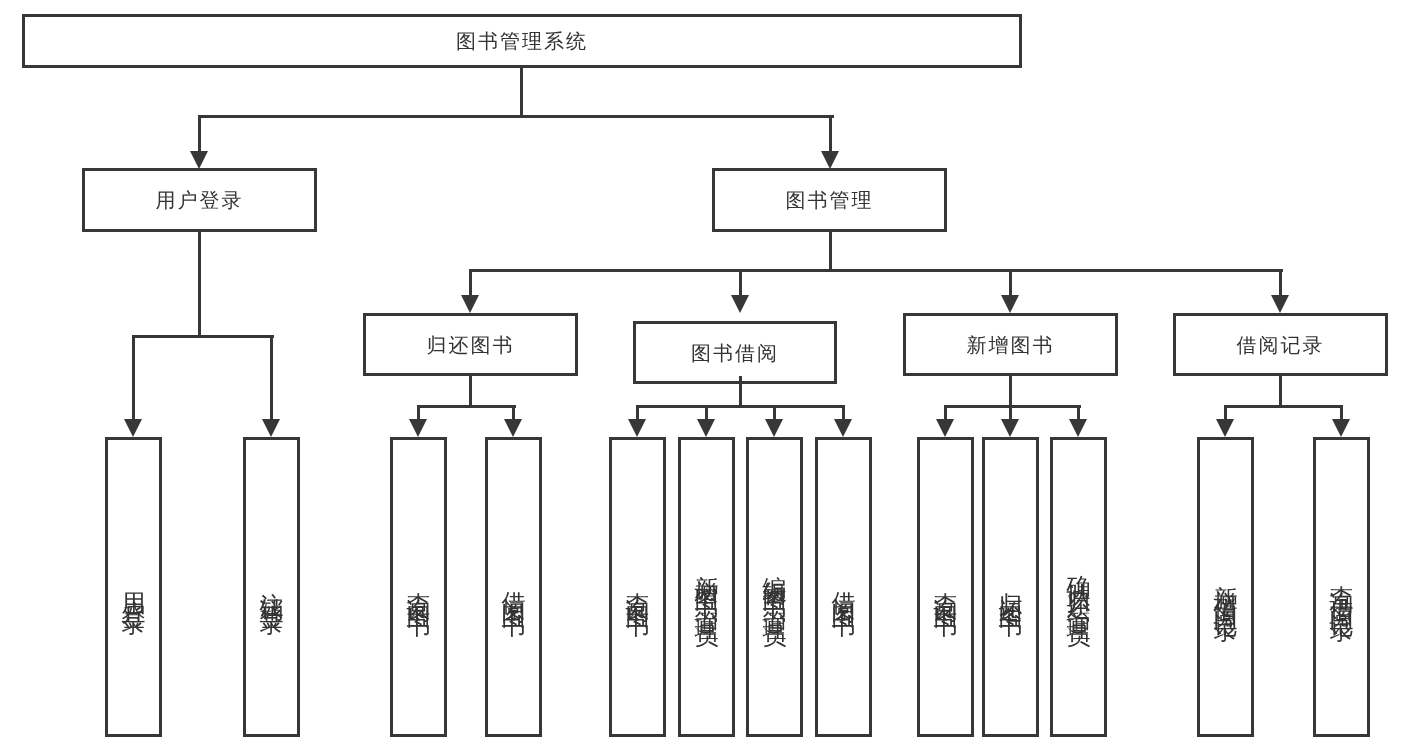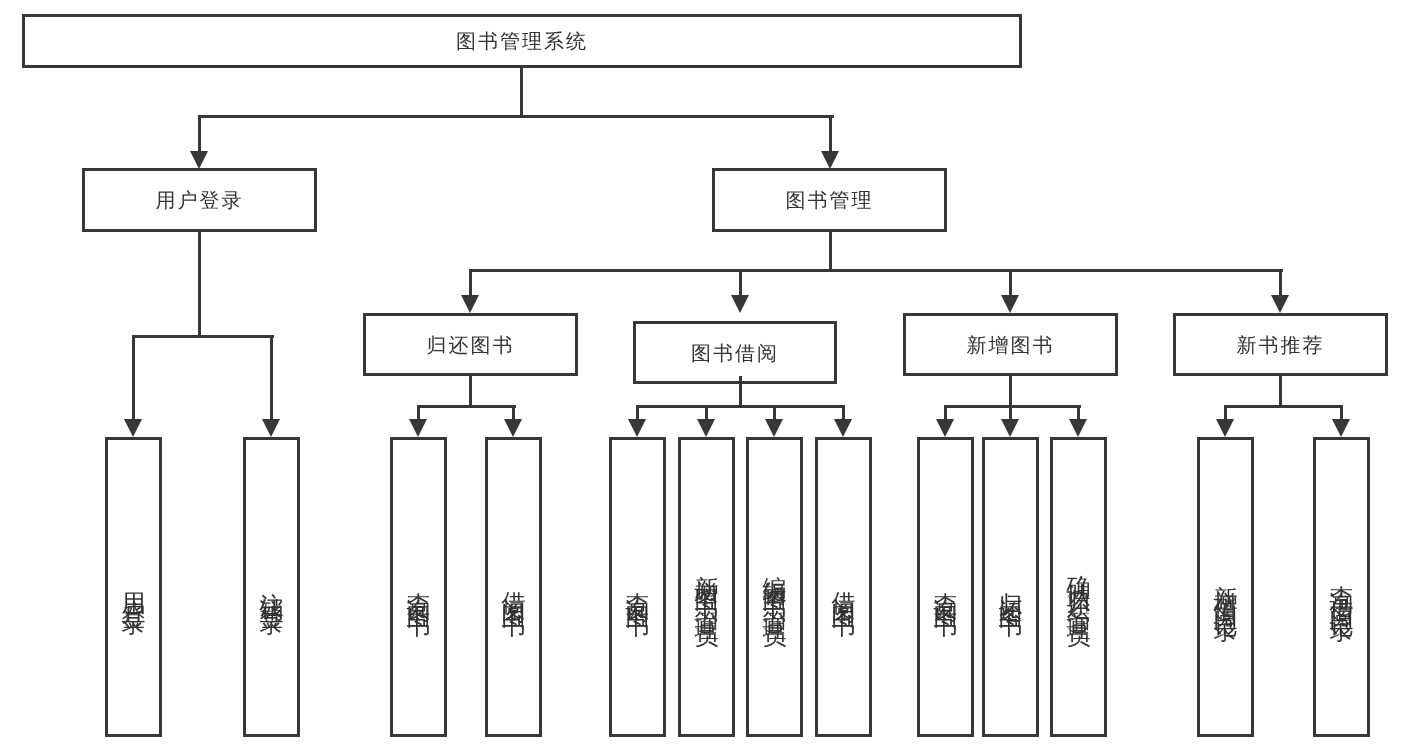--- a/index.html
+++ b/index.html
@@ -104,21 +104,21 @@
   <div class="node hnode" style="left:363px; top:313px; width:215px; height:63px;">
     <span>归还图书</span>
   </div>
   <div class="node hnode" style="left:633px; top:313px; width:204px; height:63px;margin-top:8px;">
     <span>图书借阅</span>
   </div>
   <div class="node hnode" style="left:903px; top:313px; width:215px; height:63px;">
     <span>新增图书</span>
   </div>
   <div class="node hnode" style="left:1173px; top:313px; width:215px; height:63px;">
-    <span>新书推荐</span>
+    <span>借阅记录</span>
   </div>
 
   <div class="line" style="left:469px; top:376px; width:3px; height:32px;"></div>
   <div class="line" style="left:417px; top:405px; width:99px; height:3px;"></div>
   <div class="line" style="left:417px; top:405px; width:3px; height:15px;"></div>
   <div class="arrow" style="left:409px; top:419px;"></div>
   <div class="line" style="left:512px; top:405px; width:3px; height:15px;"></div>
   <div class="arrow" style="left:504px; top:419px;"></div>
 
   <div class="line" style="left:739px; top:376px; width:3px; height:32px;"></div>

